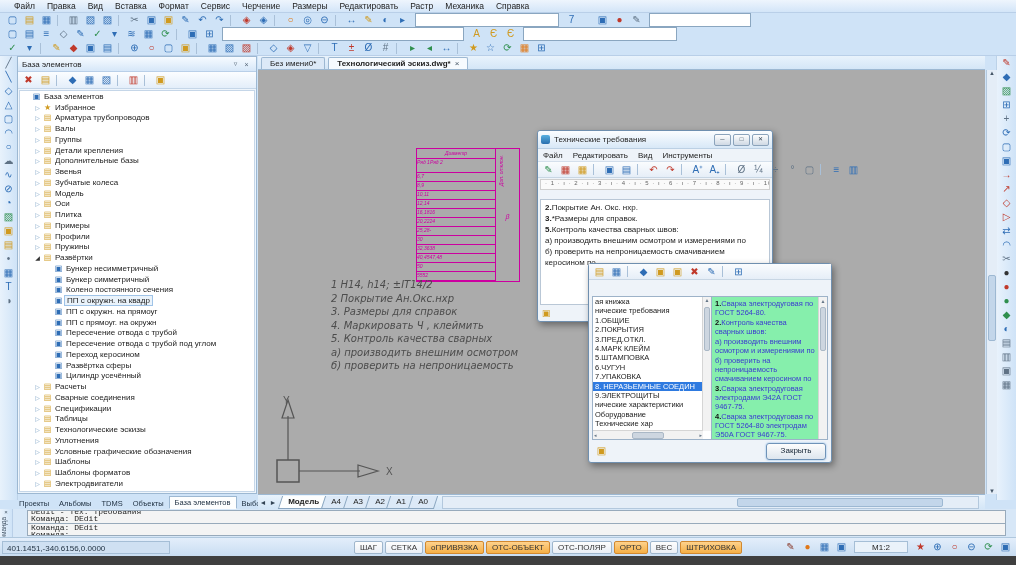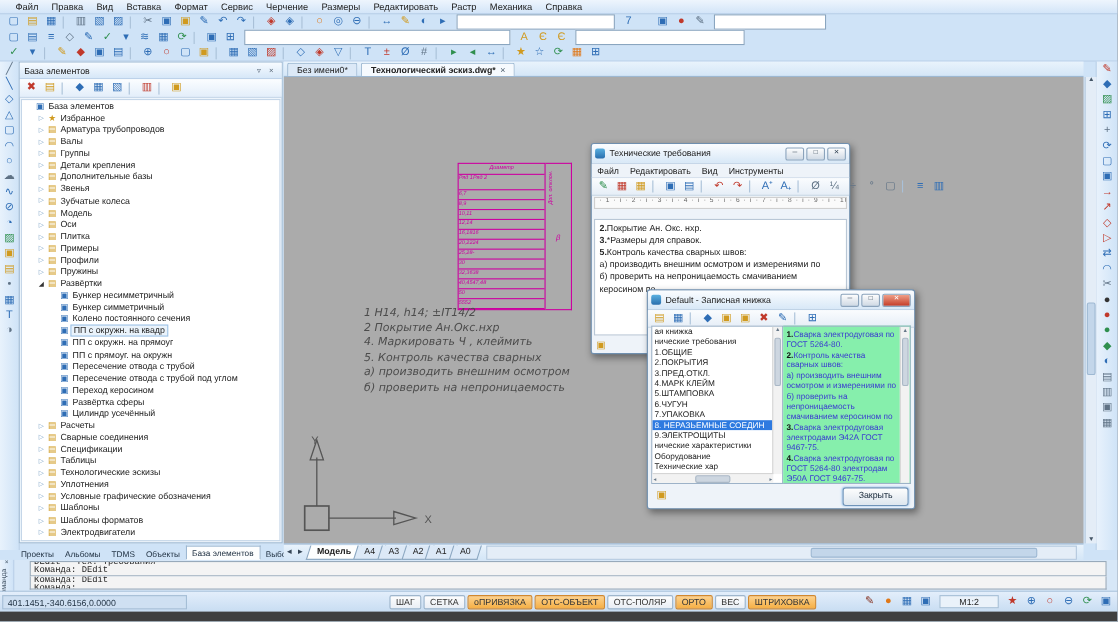--- a/index.html
+++ b/index.html
@@ -566,20 +566,21 @@
           </div>
       </div>
       <div class="c3">
         <div class="rot">Доп. отклон.</div>
         <div class="beta">β</div>
       </div>
     </div>
     <div class="notes" id="notes">
         <div>1  Н14, h14; ±IT14/2</div>
         <div>2  Покрытие  Ан.Окс.нхр</div>
+        <div>3.  Размеры для справок</div>
         <div>4. Маркировать  Ч , клеймить</div>
         <div>5. Контроль качества сварных</div>
         <div>а) производить внешним осмотром</div>
         <div>б) проверить на непроницаемость</div>
       </div>
     <svg class="ucs" width="130" height="92" viewBox="0 0 130 92">
       <rect x="3" y="66" width="22" height="22" fill="none" stroke="#555" stroke-width="1.5"></rect>
       <line x1="14" y1="66" x2="14" y2="22" stroke="#555" stroke-width="1.2"></line>
       <polygon points="14,6 8,24 20,24" fill="none" stroke="#555" stroke-width="1.2"></polygon>
       <text x="9" y="10" font-size="10" fill="#555">Y</text>
@@ -632,28 +633,20 @@
         <div class="dline"><span class="num">2.</span><span>Покрытие Ан. Окс. нхр.</span></div>
         <div class="dline"><span class="num">3.</span><span>*Размеры для справок.</span></div>
         <div class="dline"><span class="num">5.</span><span>Контроль качества сварных швов:</span></div>
         <div class="dline"><span>а) производить внешним осмотром и измерениями по</span></div>
         <div class="dline"><span>б) проверить на непроницаемость смачиванием керосином по</span></div>
       </div>
     <div class="d1foot c-y">▣</div>
   </div>
 
   <div class="dlg" id="dlg2">
-    <div class="dlg-t">
-      <span class="dlg-appico"></span>
-      <span>Default - Записная книжка</span>
-      <span class="sp"></span>
-      <span class="winbtn">─</span>
-      <span class="winbtn">□</span>
-      <span class="winbtn red">✕</span>
-    </div>
     <div class="dlg-tb" id="d2tb">
         <span class="ic c-y">▤</span>
         <span class="ic c-b">▦</span>
         <span class="sep"></span>
         <span class="ic c-b">◆</span>
         <span class="ic c-y">▣</span>
         <span class="ic c-y">▣</span>
         <span class="ic c-r">✖</span>
         <span class="ic c-b">✎</span>
         <span class="sep"></span>

